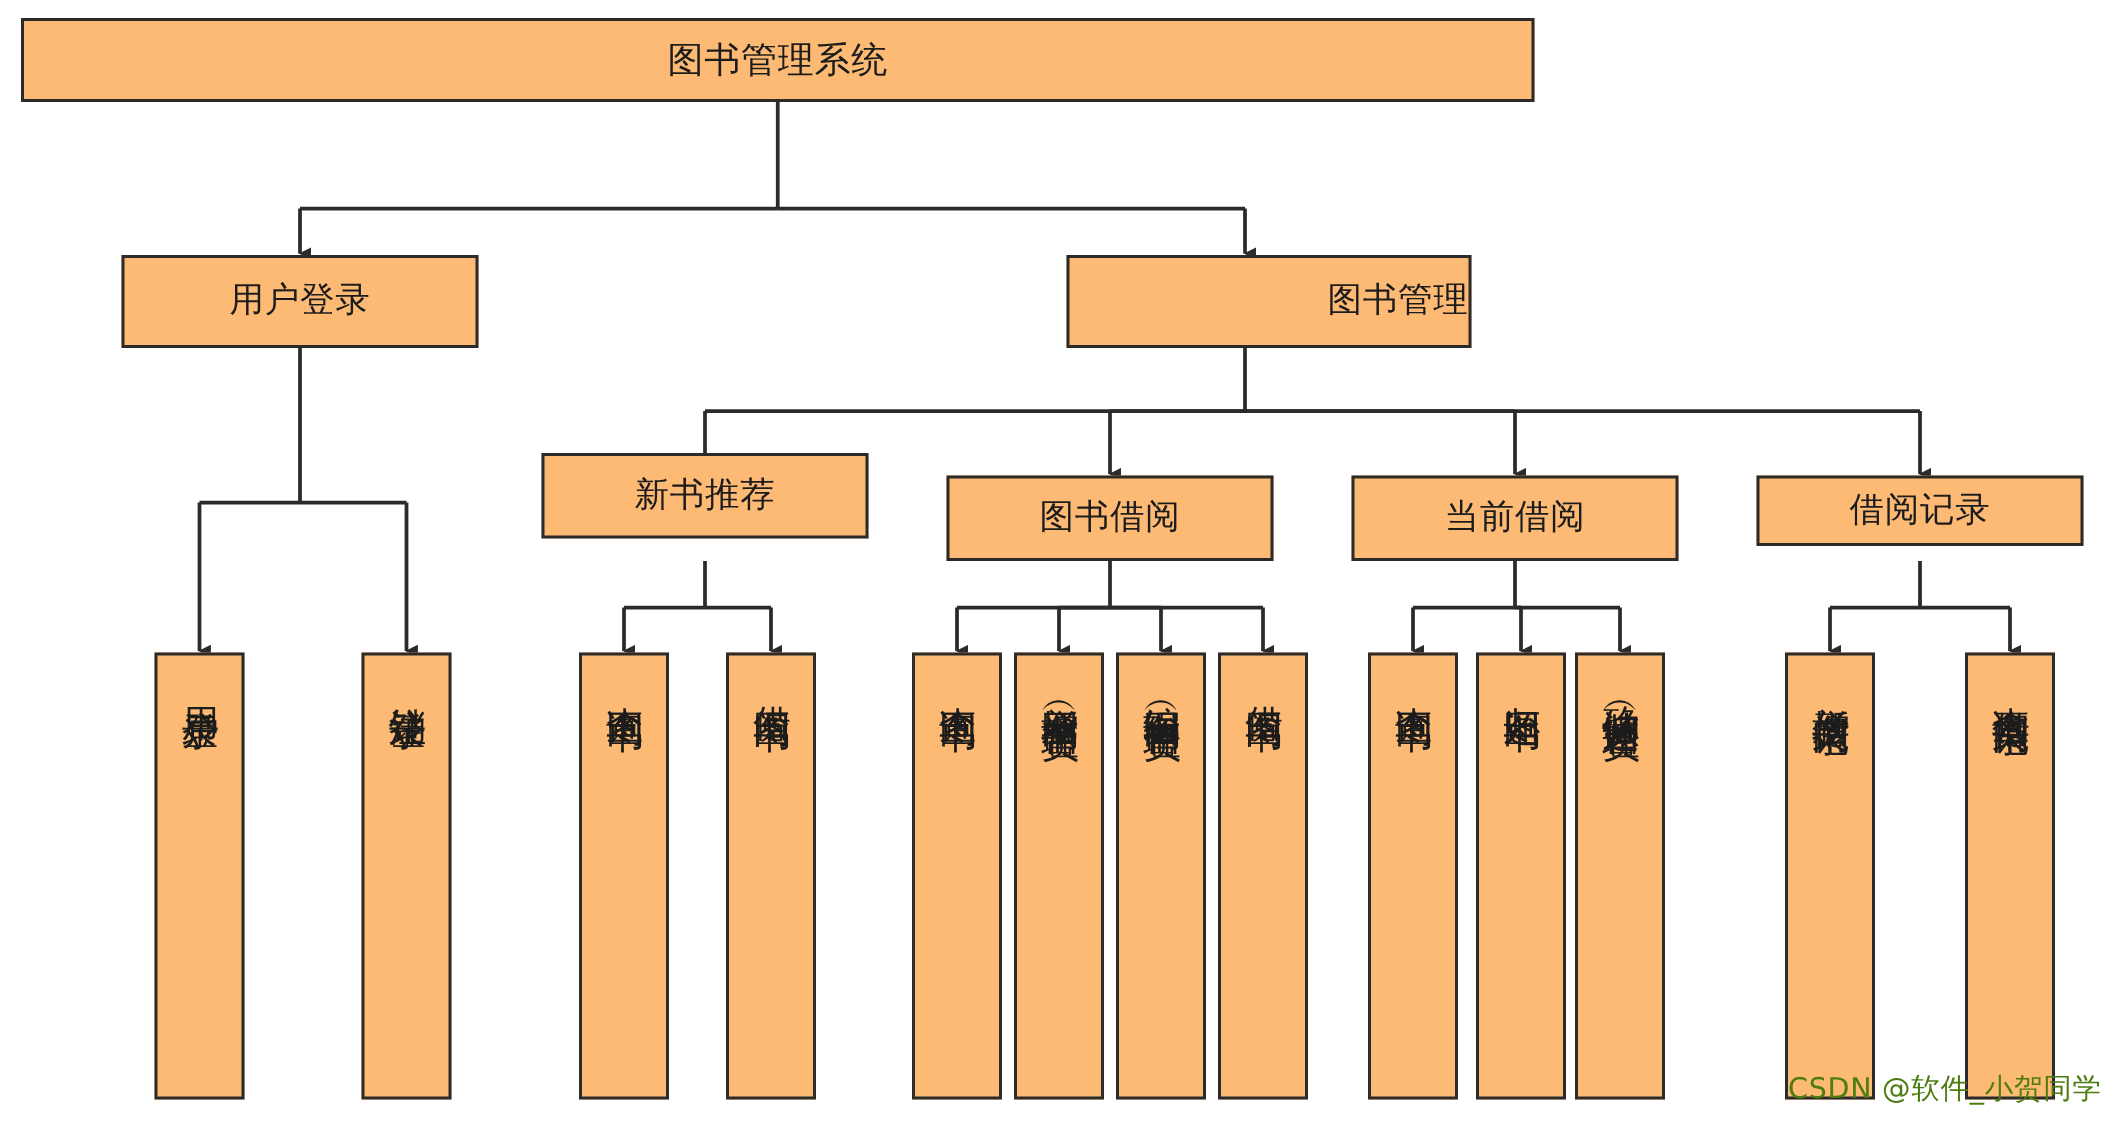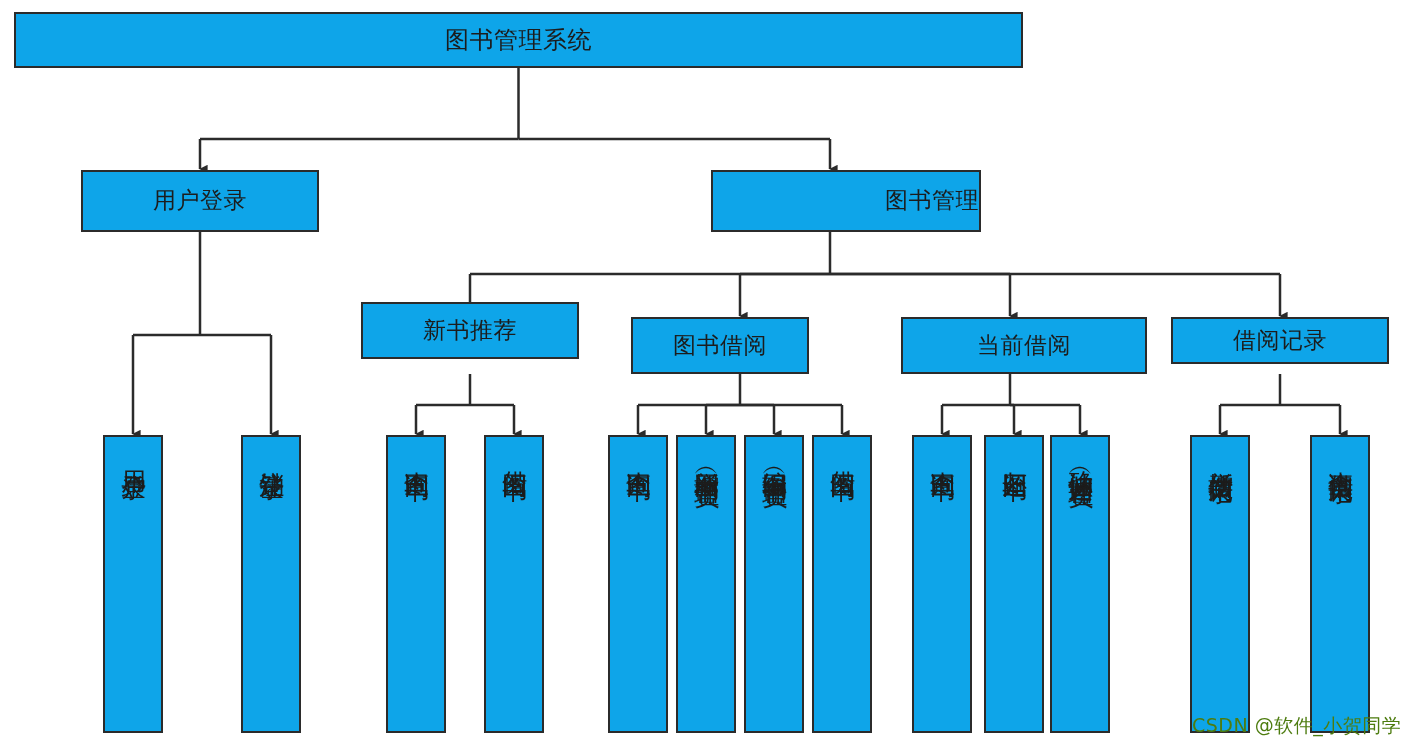--- a/index.html
+++ b/index.html
@@ -21,21 +21,21 @@
     position: absolute;
     left: 0;
     top: 0;
     width: 1405px;
     height: 747px;
     pointer-events: none;
   }
   .node {
     position: absolute;
     box-sizing: border-box;
-    background: #0ea5e9;
+    background: #fdba74;
     border: 2.5px solid #2b2b2b;
     display: flex;
     align-items: center;
     justify-content: center;
     overflow: hidden;
   }
   .node .label {
     color: #1c1c1c;
     text-align: center;
     line-height: 1.18;
@@ -136,24 +136,24 @@
       </div>
       <div class="node horiz" style="left: 81px; top: 170px; width: 238px; height: 62px;">
         <span class="label">用户登录</span>
       </div>
       <div class="node horiz" style="left: 711px; top: 170px; width: 270px; height: 62px; justify-content: flex-end;">
         <span class="label">图书管理</span>
       </div>
       <div class="node horiz" style="left: 361px; top: 302px; width: 218px; height: 57px;">
         <span class="label">新书推荐</span>
       </div>
-      <div class="node horiz" style="left: 631px; top: 317px; width: 178px; height: 57px;">
+      <div class="node horiz" style="left: 631px; top: 317px; width: 218px; height: 57px;">
         <span class="label">图书借阅</span>
       </div>
-      <div class="node horiz" style="left: 901px; top: 317px; width: 246px; height: 57px;">
+      <div class="node horiz" style="left: 901px; top: 317px; width: 218px; height: 57px;">
         <span class="label">当前借阅</span>
       </div>
       <div class="node horiz" style="left: 1171px; top: 317px; width: 218px; height: 47px;">
         <span class="label">借阅记录</span>
       </div>
       <div class="node vert" style="left: 103px; top: 435px; width: 60px; height: 298px;">
         <span class="label">用户登录</span>
       </div>
       <div class="node vert" style="left: 241px; top: 435px; width: 60px; height: 298px;">
         <span class="label">注销登录</span>

